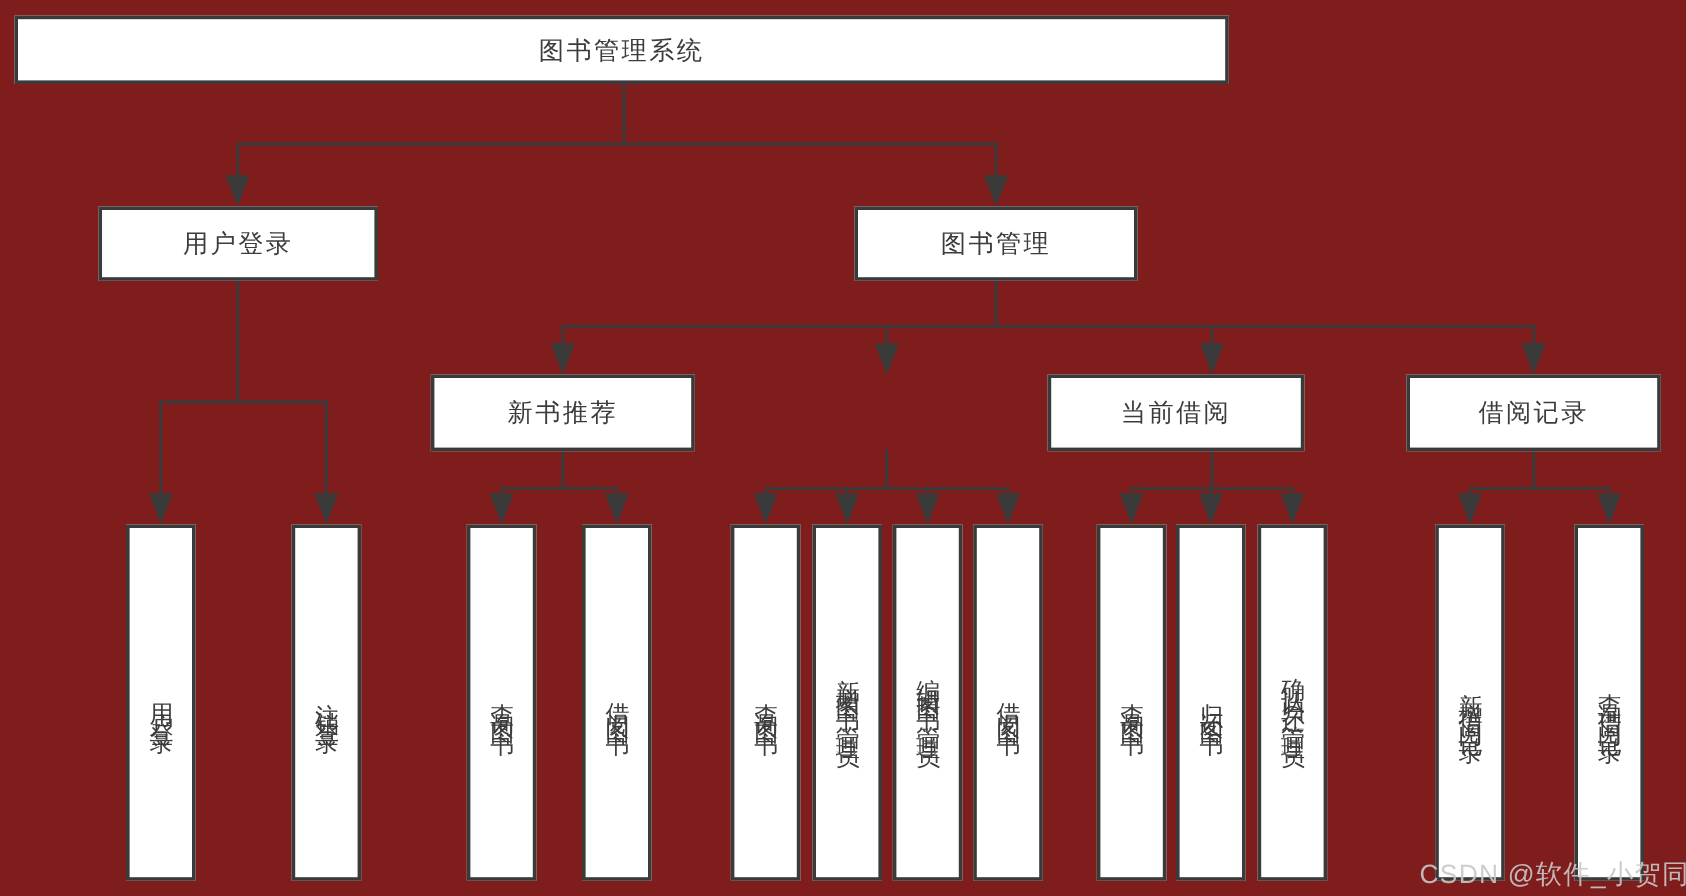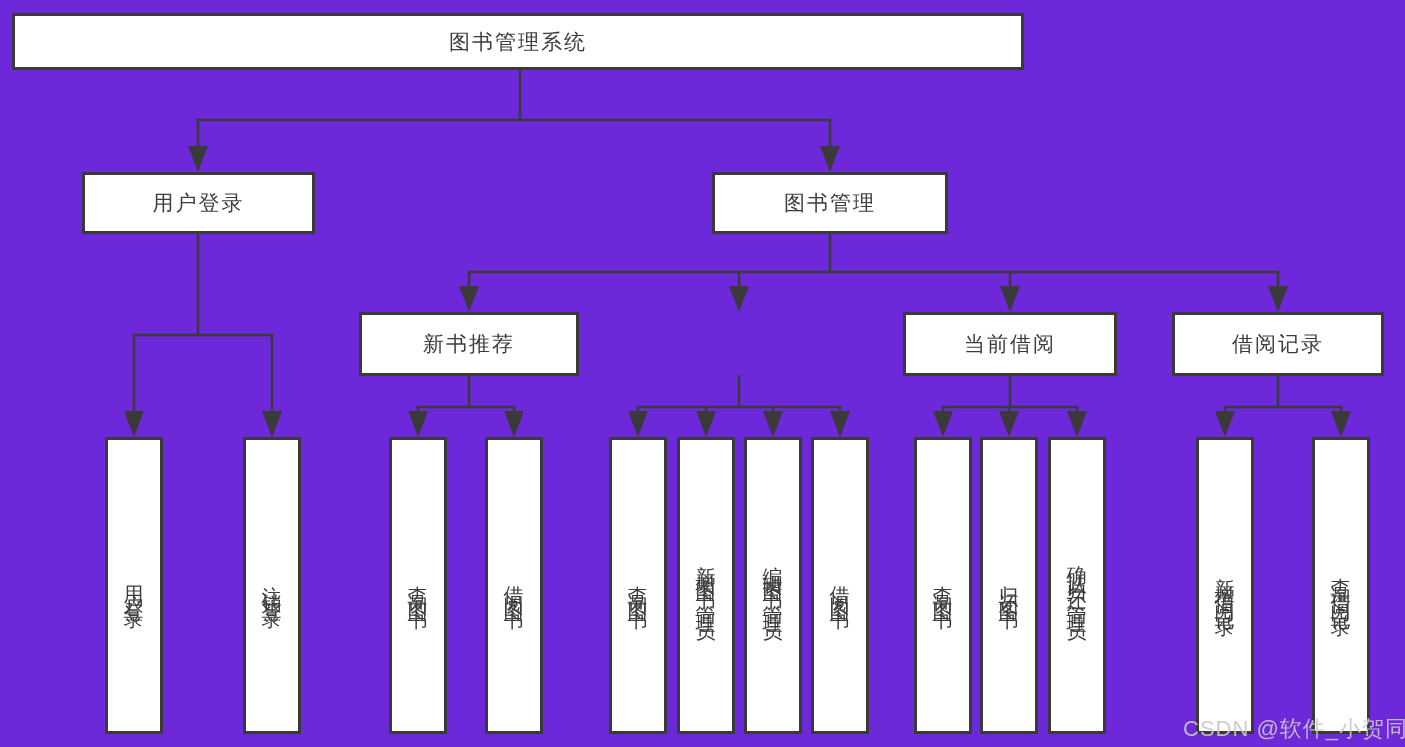--- a/index.html
+++ b/index.html
@@ -1,20 +1,20 @@
 <!DOCTYPE html>
 <html><head>
 <meta charset="utf-8">
 <style>
   html, body { margin: 0; padding: 0; background: #ffffff; }
   .canvas {
     position: relative;
     width: 1405px;
     height: 747px;
-    background: #6d28d9;
+    background: #7f1d1d;
     font-family: "Liberation Sans", "DejaVu Sans", sans-serif;
     overflow: hidden;
   }
   svg.connectors {
     position: absolute;
     left: 0; top: 0;
     width: 1405px; height: 747px;
   }
   .node {
     position: absolute;
@@ -116,21 +116,21 @@
       <polygon points="1331,411 1351,411 1341,437"></polygon>
     </g>
   </svg>
 
   <div class="node h-node" style="left:12px; top:13px; width:1012px; height:57px;">图书管理系统</div>
 
   <div class="node h-node" style="left:82px; top:172px; width:233px; height:62px;">用户登录</div>
   <div class="node h-node" style="left:712px; top:172px; width:236px; height:62px;">图书管理</div>
 
   <div class="node h-node" style="left:359px; top:312px; width:220px; height:64px;">新书推荐</div>
-  <div class="node h-node" style="left:903px; top:312px; width:214px; height:64px;">当前借阅</div>
+  <div class="node h-node" style="left:873px; top:312px; width:214px; height:64px;">当前借阅</div>
   <div class="node h-node" style="left:1172px; top:312px; width:212px; height:64px;">借阅记录</div>
 
   <div class="node leaf" style="left:105px; top:437px; width:58px; height:297px;">
     <span class="vtext">用户登录</span>
   </div>
   <div class="node leaf" style="left:243px; top:437px; width:58px; height:297px;">
     <span class="vtext">注销登录</span>
   </div>
 
   <div class="node leaf" style="left:389px; top:437px; width:58px; height:297px;">

